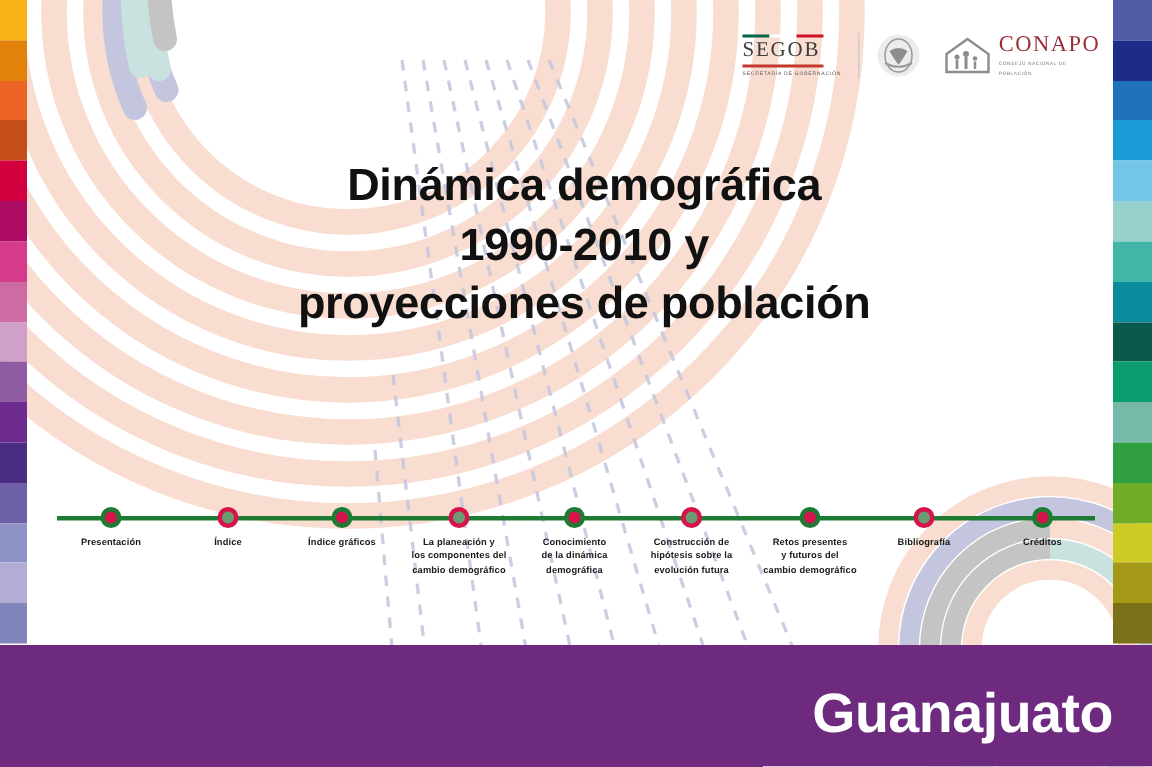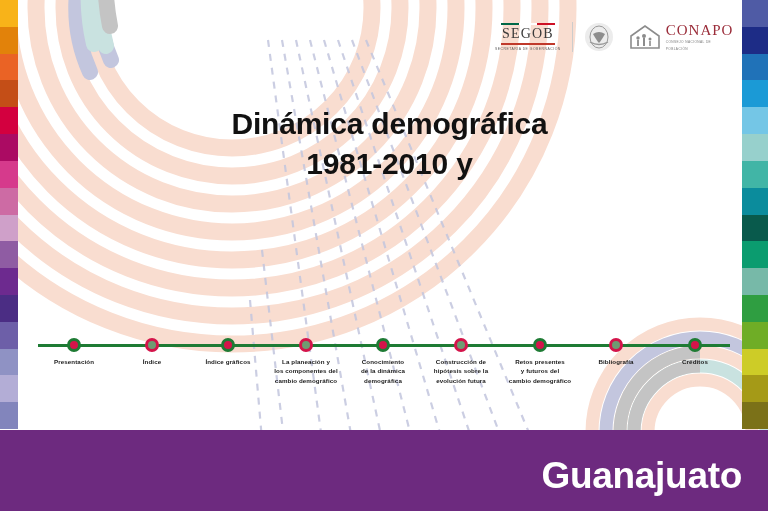--- a/index.html
+++ b/index.html
@@ -36,21 +36,21 @@
     line-height:1.32;
     letter-spacing:-0.2px;
     z-index:6;
     padding-left:11px;
   }
   .title-block .line{display:block;white-space:nowrap;}
 
   
   .logos{position:absolute;top:22px;left:495px;display:flex;align-items:center;gap:14px;z-index:7;}
   .segob{display:flex;align-items:center;gap:11px;}
-  .segob-text{display:flex;flex-direction:column;align-items:center;}
+  .segob-text{display:flex;flex-direction:column;}
   .segob-flag{display:flex;width:54px;height:2px;margin-bottom:2px;}
   .segob-flag i{flex:1;display:block;height:100%;}
   .segob-word{font-family:"Liberation Serif",serif;font-size:14px;letter-spacing:1.2px;color:#3b3b3b;line-height:1;}
   .segob-rule{width:54px;height:2px;background:#c0392b;margin-top:2px;}
   .segob-sub{font-size:3.4px;letter-spacing:0.5px;color:#5a5a5a;margin-top:1.5px;white-space:nowrap;}
   .segob-div{width:1px;height:30px;background:#cccccc;}
   .conapo{display:flex;align-items:center;gap:4px;}
   .conapo-text{display:flex;flex-direction:column;}
   .conapo-word{font-family:"Liberation Serif",serif;font-size:15px;letter-spacing:1px;color:#9b2d3a;line-height:1;}
   .conapo-sub{font-size:3.2px;letter-spacing:0.4px;color:#7a7a7a;line-height:1.35;margin-top:2px;}
@@ -225,21 +225,22 @@
         <div class="conapo-word">CONAPO</div>
         <div class="conapo-sub">CONSEJO NACIONAL DE</div>
         <div class="conapo-sub">POBLACIÓN</div>
       </div>
     </div>
 
   </div>
 
   <div class="title-block">
       <span class="line">Dinámica demográfica</span>
-      <span class="line">1981-2010 y</span>
+      <span class="line">1990-2010 y</span>
+      <span class="line">proyecciones de población</span>
     </div>
 
   <div class="timeline">
     <div class="tl-line"></div>
   <div class="tl-node" style="left: 74px;">
         <div class="tl-dot red"></div>
         <div class="tl-label">Presentación</div>
       </div>
       <div class="tl-node" style="left: 152px;">
         <div class="tl-dot green"></div>

